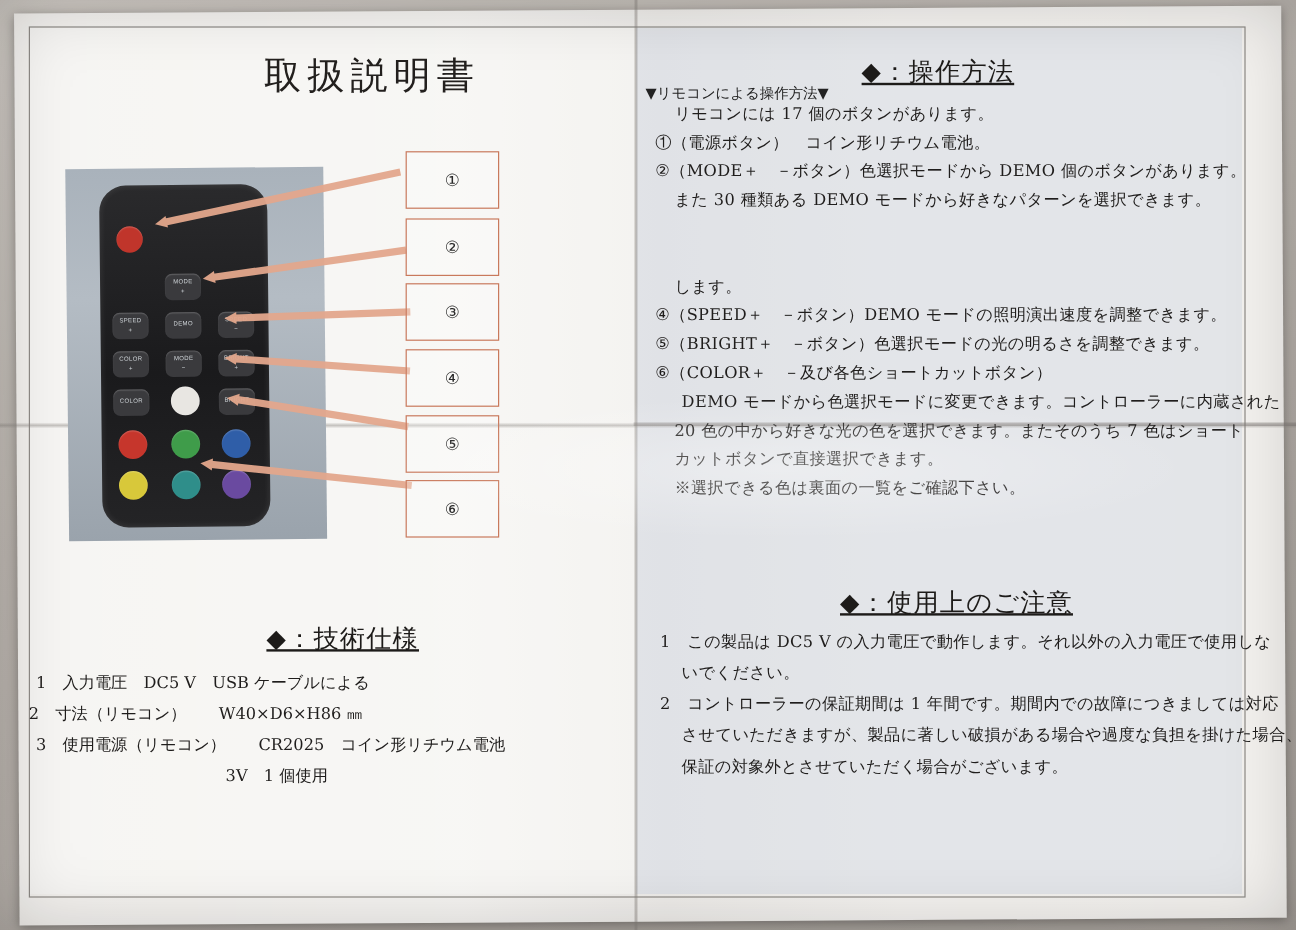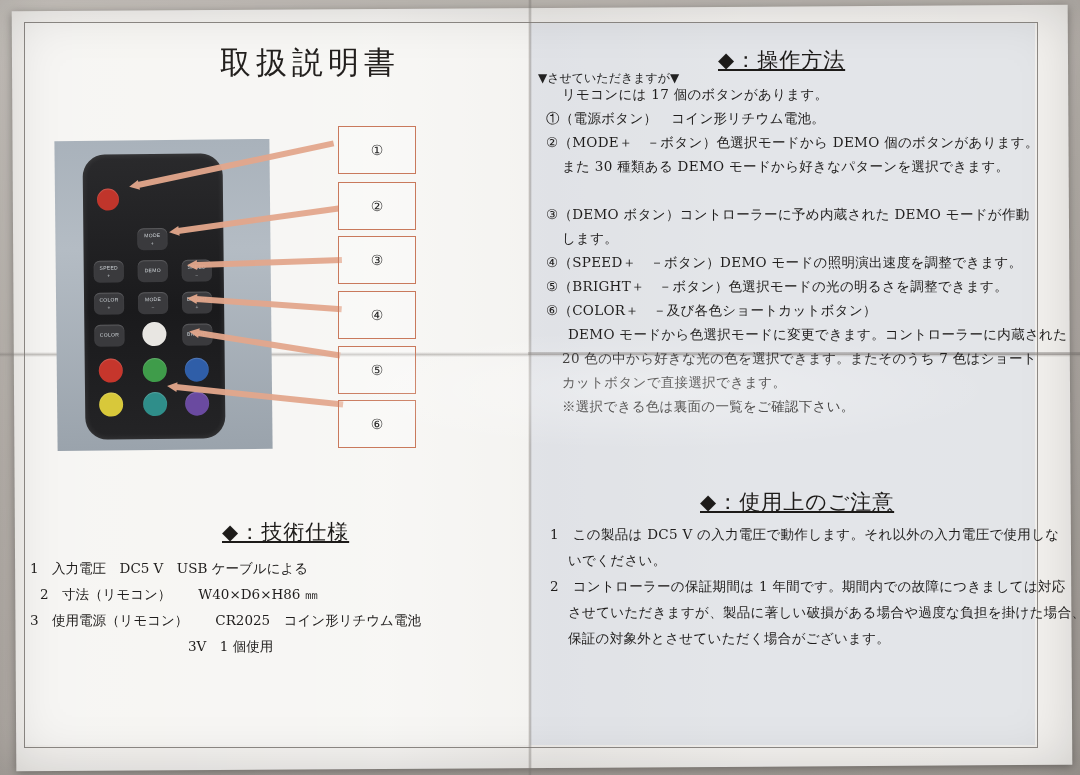--- a/index.html
+++ b/index.html
@@ -281,44 +281,43 @@
   </div>
   <div class="callout" style="left:338px; top:346px;">
     <span>⑤</span>
   </div>
   <div class="callout" style="left:338px; top:400px;">
     <span>⑥</span>
   </div>
 
   <div class="sec-head" style="left:718px; top:46px;">◆：操作方法</div>
 
-  <div class="small-line" style="left:538px; top:70px; font-size:12px;">▼させていただきますが▼</div>
+  <div class="small-line" style="left:538px; top:70px; font-size:12px;">▼リモコンによる操作方法▼</div>
 
   <div class="body-line" style="left:562px; top:86px;">リモコンには 17 個のボタンがあります。</div>
   <div class="body-line" style="left:546px; top:110px;">①（電源ボタン）　コイン形リチウム電池。</div>
   <div class="body-line" style="left:546px; top:134px;">②（MODE＋　－ボタン）色選択モードから DEMO 個のボタンがあります。</div>
   <div class="body-line" style="left:562px; top:158px;">また 30 種類ある DEMO モードから好きなパターンを選択できます。</div>
-  <div class="body-line" style="left:546px; top:206px;">③（DEMO ボタン）コントローラーに予め内蔵された DEMO モードが作動</div>
   <div class="body-line" style="left:562px; top:230px;">します。</div>
   <div class="body-line" style="left:546px; top:254px;">④（SPEED＋　－ボタン）DEMO モードの照明演出速度を調整できます。</div>
   <div class="body-line" style="left:546px; top:278px;">⑤（BRIGHT＋　－ボタン）色選択モードの光の明るさを調整できます。</div>
   <div class="body-line" style="left:546px; top:302px;">⑥（COLOR＋　－及び各色ショートカットボタン）</div>
   <div class="body-line" style="left:568px; top:326px;">DEMO モードから色選択モードに変更できます。コントローラーに内蔵された</div>
   <div class="body-line" style="left:562px; top:350px;">20 色の中から好きな光の色を選択できます。またそのうち 7 色はショート</div>
   <div class="body-line" style="left:562px; top:374px;">カットボタンで直接選択できます。</div>
   <div class="body-line" style="left:562px; top:398px;">※選択できる色は裏面の一覧をご確認下さい。</div>
 
   <div class="sec-head" style="left:700px; top:488px;text-align:right;">◆：使用上のご注意</div>
   <div class="body-line" style="left:550px; top:526px;">1　この製品は DC5 V の入力電圧で動作します。それ以外の入力電圧で使用しな</div>
   <div class="body-line" style="left:568px; top:552px;">いでください。</div>
   <div class="body-line" style="left:550px; top:578px;">2　コントローラーの保証期間は 1 年間です。期間内での故障につきましては対応</div>
   <div class="body-line" style="left:568px; top:604px;">させていただきますが、製品に著しい破損がある場合や過度な負担を掛けた場合、</div>
   <div class="body-line" style="left:568px; top:630px;">保証の対象外とさせていただく場合がございます。</div>
 
   <div class="sec-head" style="left:222px; top:518px;">◆：技術仕様</div>
   <div class="spec-line" style="left:30px; top:560px;">1　入力電圧　DC5 V　USB ケーブルによる</div>
-  <div class="spec-line" style="left:40px; top:586px;">2　寸法（リモコン）　　W40×D6×H86 ㎜</div>
+  <div class="spec-line" style="left:24px; top:586px;">2　寸法（リモコン）　　W40×D6×H86 ㎜</div>
   <div class="spec-line" style="left:30px; top:612px;">3　使用電源（リモコン）　　CR2025　コイン形リチウム電池</div>
   <div class="spec-line" style="left:188px; top:638px;">3V　1 個使用</div>
 
   <div class="glare"></div>
   <div class="shadow-edge"></div>
 </div>
 
 </body></html>

